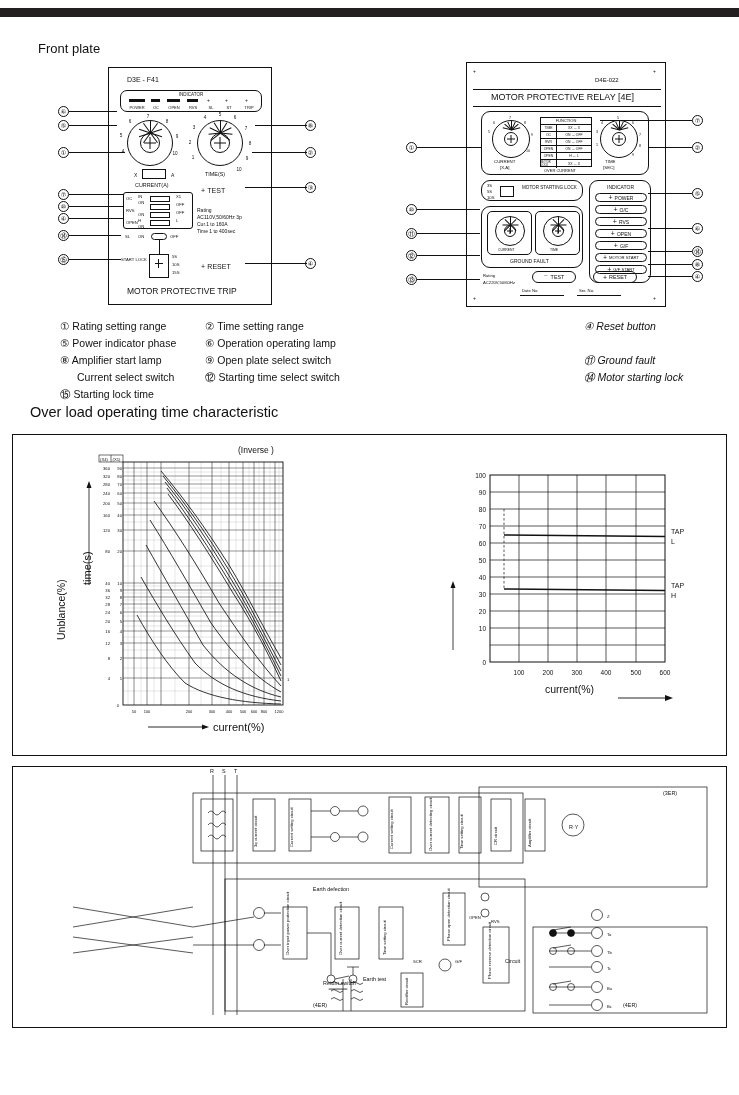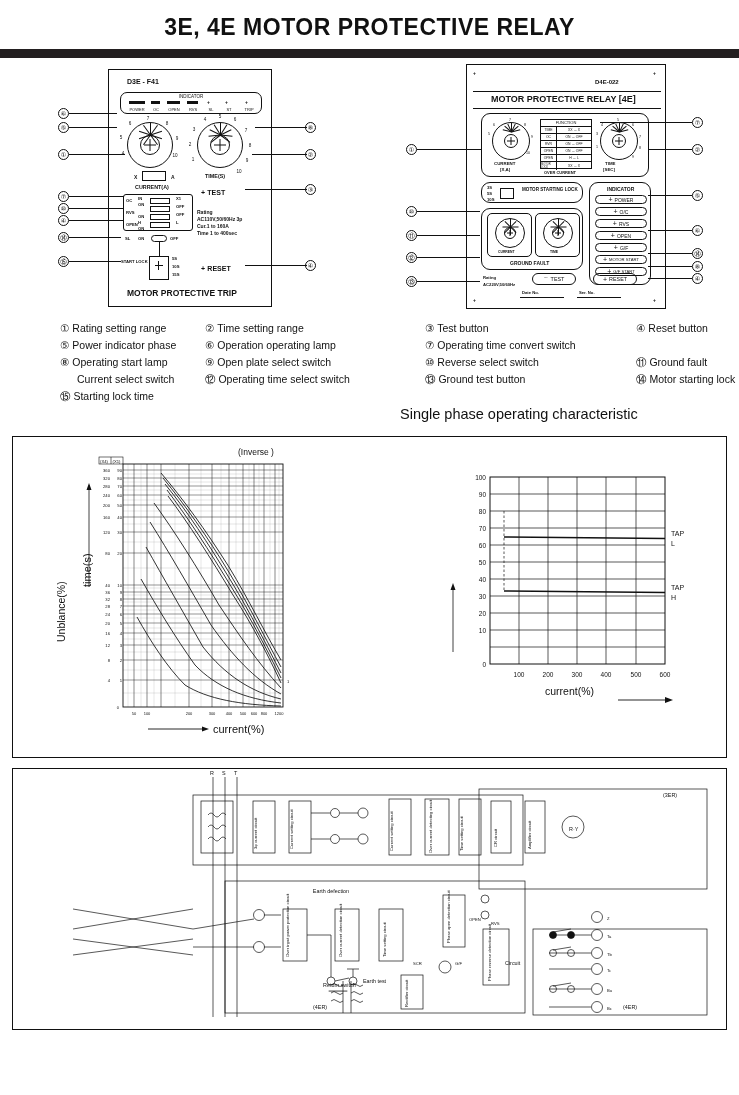--- a/index.html
+++ b/index.html
@@ -40,21 +40,21 @@
     background:#fff;
   }
   .plate-inner {
     position:absolute;
     border:1.4px solid #111;
     border-radius:9px;
     background:#fff;
   }
   .tiny { font-size:4.2px; line-height:1.15; }
   .tiny2 { font-size:5px; line-height:1.2; }
-  .lbl { position:absolute; white-space:nowrap;font-weight:bold; }
+  .lbl { position:absolute; white-space:nowrap; }
 
   
   .dial { position:absolute; }
   .dial .ring {
     position:absolute; left:0; top:0;
     border-radius:50%;
     border:1.3px solid #111;
   }
   .dial .hub {
     position:absolute; border-radius:50%;
@@ -131,23 +131,23 @@
   .axlab2 { font-size:8.5px; font-family:"Liberation Sans", sans-serif; fill:#111; }
   .bigax { font-size:11px; font-family:"Liberation Sans", sans-serif; fill:#111; }
   .blklab { font-size:4.2px; font-family:"Liberation Sans", sans-serif; fill:#111; }
   .blklab6 { font-size:5.4px; font-family:"Liberation Sans", sans-serif; fill:#111; }
 </style>
 </head>
 <body>
 
 <div class="page">
 
-  <div class="doc-title">3E, 4E MOTOR PROTECTIVE RELAY</div>
   <div class="title-rule"></div>
 
+  <div class="section-label">Front plate</div>
 
   <div class="panel-area">
 
     <div class="plate" style="left:108px; top:5px; width:164px; height:238px;">
       <div class="lbl tiny2" style="left:18px; top:8px; font-size:7px;">D3E - F41</div>
 
       <div class="ind-strip" style="left:11px; top:22px; width:142px; height:22px;">
         <div class="ind-title">INDICATOR</div>
         <div class="ind-bar" style="left:8px; top:8px; width:16px;"></div>
         <div class="ind-bar" style="left:30px; top:8px; width:9px;"></div>
@@ -493,46 +493,40 @@
     <div class="cnum" style="left:692px; top:197px;">⑧</div>
     <div class="cline" style="left:648px; top:202px; width:44px;"></div>
     <div class="cnum" style="left:692px; top:209px;">④</div>
     <div class="cline" style="left:648px; top:214px; width:44px;"></div>
   </div>
 
   <div class="legend">
     <div class="col" style="left:60px; top:0;">
       <div class="row"><span class="cmark">①</span> <span>Rating setting range</span></div>
       <div class="row"><span class="cmark">⑤</span> <span>Power indicator phase</span></div>
-      <div class="row"><span class="cmark">⑧</span> <span>Operating start lamp</span></div>
+      <div class="row"><span class="cmark">⑧</span> <span>Amplifier start lamp</span></div>
       <div class="row" style="padding-left:17px;"><span>Current select switch</span></div>
       <div class="row"><span class="cmark">⑮</span> <span>Starting lock time</span></div>
     </div>
     <div class="col" style="left:205px; top:0;">
       <div class="row"><span class="cmark">②</span> <span>Time setting range</span></div>
       <div class="row"><span class="cmark">⑥</span> <span>Operation operating lamp</span></div>
       <div class="row"><span class="cmark">⑨</span> <span>Open plate select switch</span></div>
-      <div class="row"><span class="cmark">⑫</span> <span>Operating time select switch</span></div>
+      <div class="row"><span class="cmark">⑫</span> <span>Starting time select switch</span></div>
     </div>
-    <div class="col" style="left:425px; top:0;">
-      <div class="row"><span class="cmark">③</span> <span>Test button</span></div>
-      <div class="row"><span class="cmark">⑦</span> <span>Operating time convert switch</span></div>
-      <div class="row"><span class="cmark">⑩</span> <span>Reverse select switch</span></div>
-      <div class="row"><span class="cmark">⑬</span> <span>Ground test button</span></div>
-    </div>
-    <div class="col" style="left:636px; top:0;">
+    <div class="col" style="left:584px; top:0;font-style:italic;">
       <div class="row"><span class="cmark">④</span> <span>Reset button</span></div>
       <div class="row">&nbsp;</div>
       <div class="row"><span class="cmark">⑪</span> <span>Ground fault</span></div>
       <div class="row"><span class="cmark">⑭</span> <span>Motor starting lock</span></div>
     </div>
   </div>
 
   <div class="chart-heads">
-    <div class="h" style="left:400px; top:0;">Single phase operating characteristic</div>
+    <div class="h" style="left:30px; top:0;">Over load operating time characteristic</div>
   </div>
 
   <div class="chart-box">
     <svg width="713" height="320" viewBox="0 0 713 320">
 
       <g>
         <text class="axlab2" x="225" y="18">(Inverse )</text>
 
         <text class="bigax" x="-150" y="78" transform="rotate(-90 0 0)" style="font-size:11px;">time(s)</text>
         <g>

